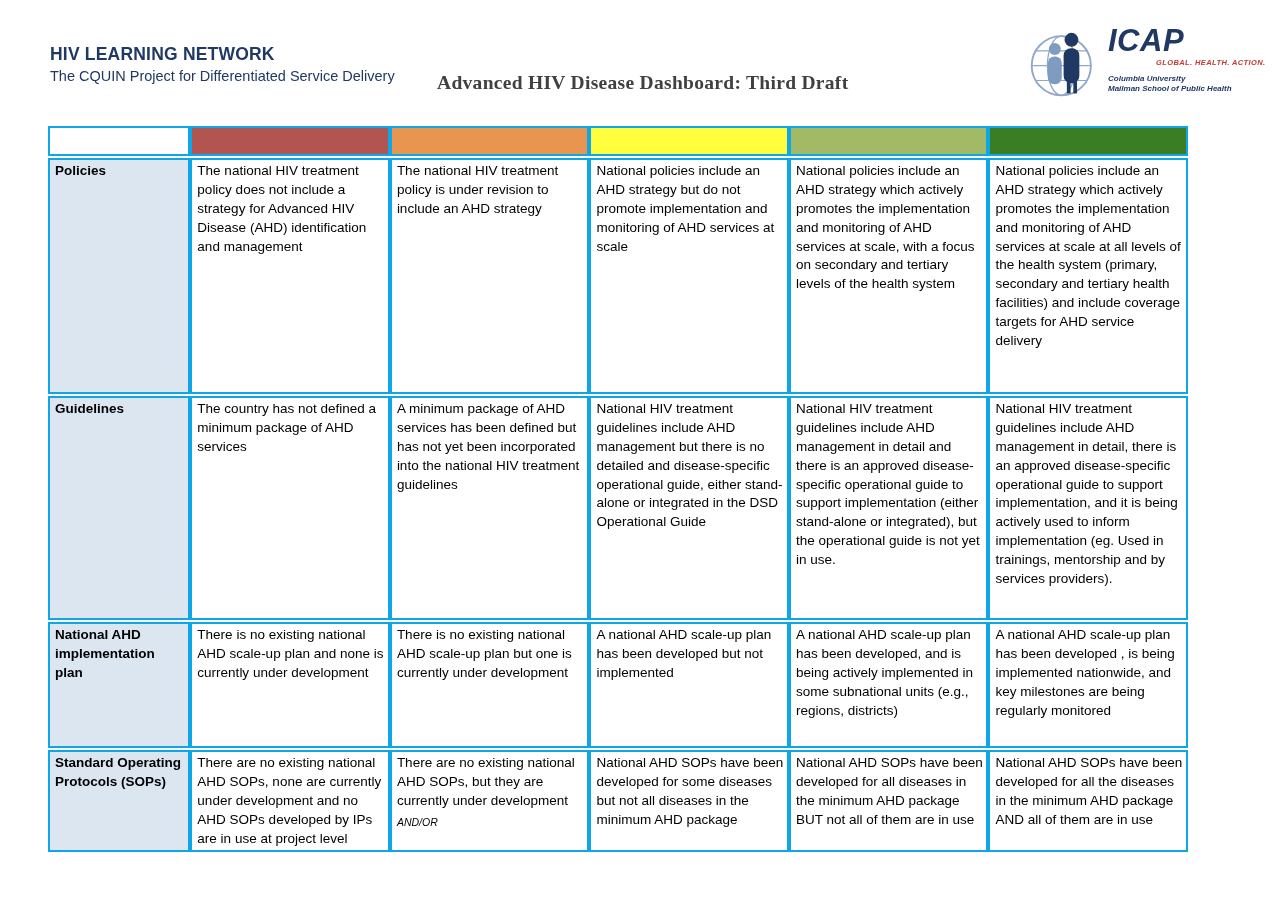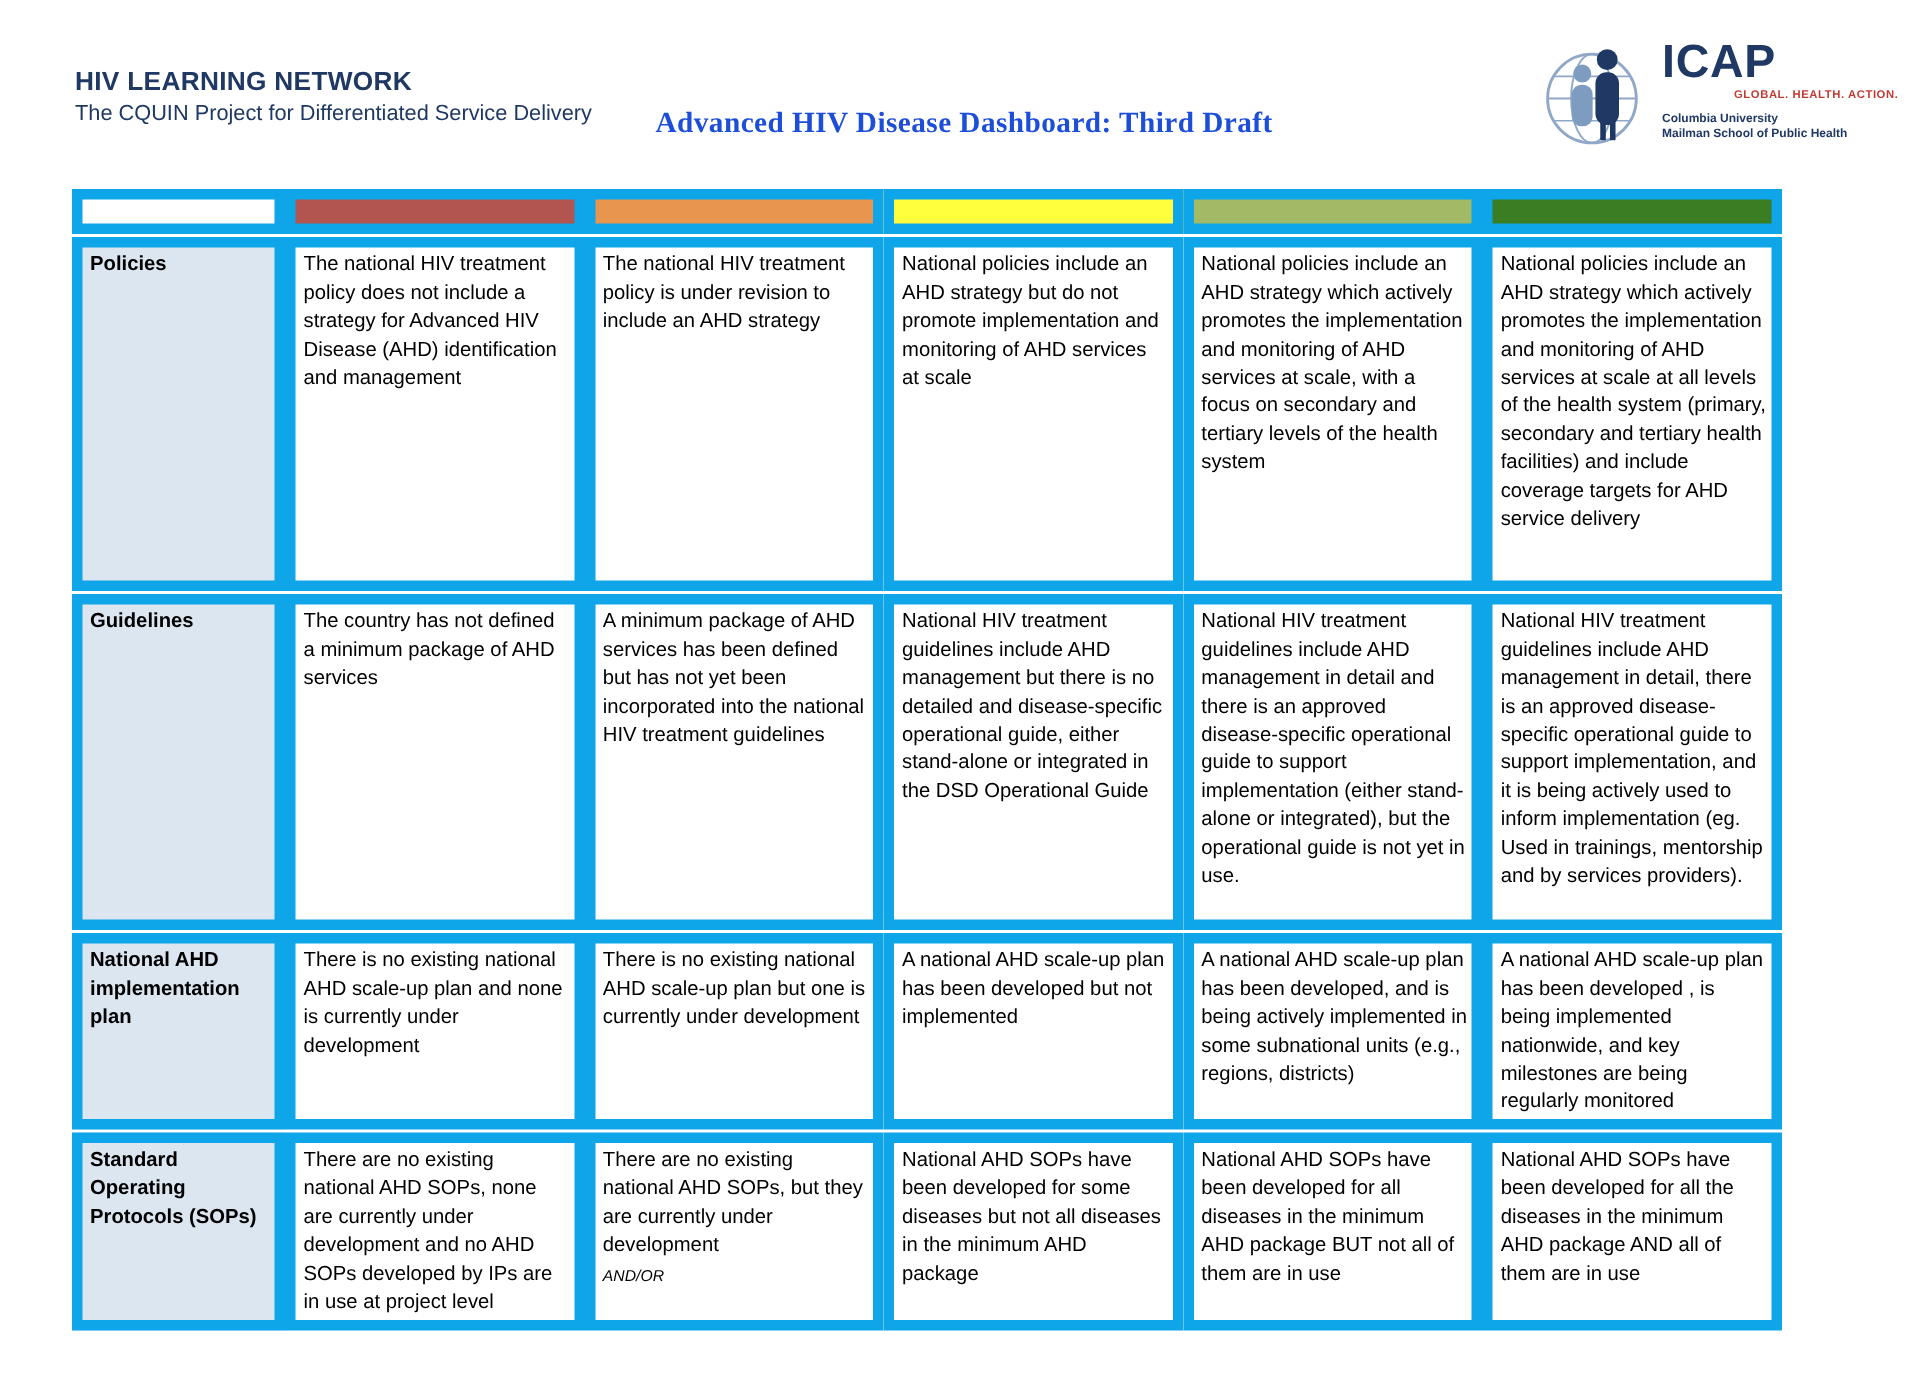--- a/index.html
+++ b/index.html
@@ -18,26 +18,26 @@
   .org-name {
     font-size: 17.5px; font-weight: bold; color: #1F3864;
     letter-spacing: 0.2px;
   }
   .org-subtitle {
     font-size: 14.5px; font-weight: normal; color: #1F3864; margin-top: 3px;
   }
   .doc-title {
     position: absolute; left: 437px; top: 72px;
     font-family: "Liberation Serif", serif;
-    font-size: 19.5px; font-weight: bold; color: #1d4ed8;
+    font-size: 19.5px; font-weight: bold; color: #404040;
     letter-spacing: 0.3px;
   }
 
   
-  .logo { position: absolute; left: 1028px; top: 20px; display: flex; align-items: flex-start; }
+  .logo { position: absolute; left: 1028px; top: 20px; display: flex; align-items: flex-start; font-style: italic; }
   .logo-globe { width: 74px; height: 84px; margin-right: 6px; }
   .logo-text { display: flex; flex-direction: column; padding-top: 6px; }
   .logo-name {
     font-size: 31px; font-weight: bold; color: #1F3864;
     line-height: 0.95; letter-spacing: 0.5px;
   }
   .logo-tagline {
     font-size: 7.5px; font-weight: bold; color: #C13B33;
     letter-spacing: 0.4px; margin-top: 3px; margin-left: 48px;
   }
@@ -50,21 +50,21 @@
     border-collapse: separate;
     border-spacing: 0 2px;
     table-layout: fixed;
     width: 1140px;
     font-size: 13.5px;
     line-height: 1.40;
     color: #000;
   }
   table.rubric col.c-label { width: 142px; }
   table.rubric col.c-body  { width: 199px; }
-  td, th { border: 7px solid #0ea5e9; vertical-align: top; }
+  td, th { border: 2px solid #0ea5e9; vertical-align: top; }
   .color-cell { height: 30px; padding: 0; }
   th.row-label {
     background: #DCE6F1;
     font-weight: bold;
     text-align: left;
     padding: 2px 4px 2px 5px;
     font-size: 13.5px;
   }
   td.body-cell { background: #ffffff; padding: 2px 3px 2px 5px; }
   .seg-normal { font-style: normal; }

